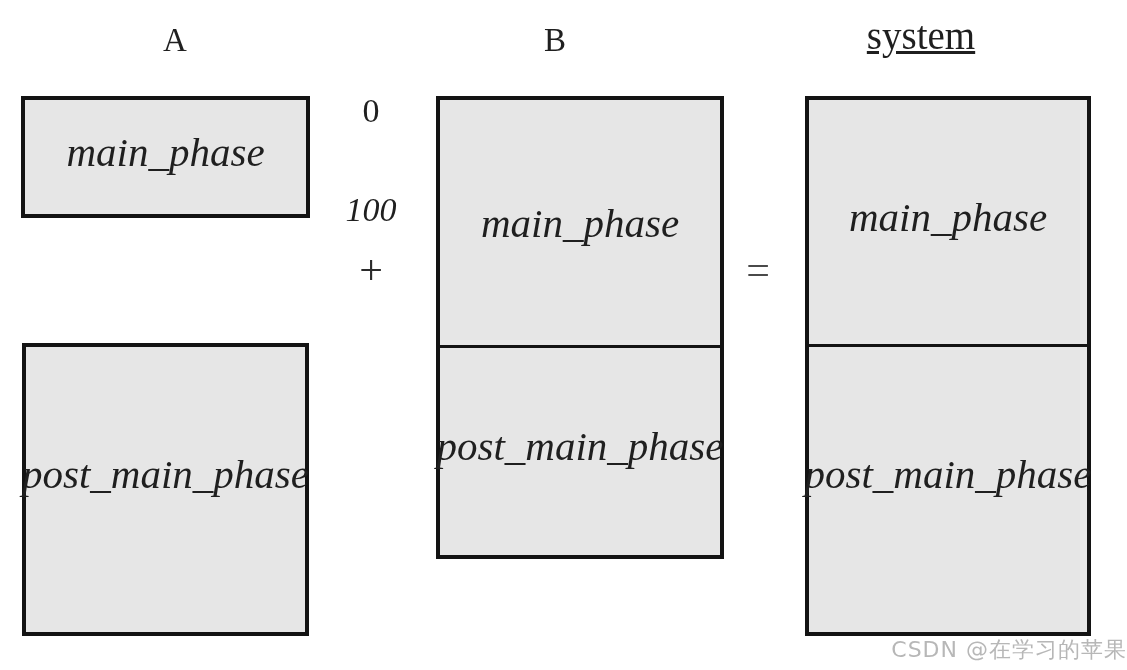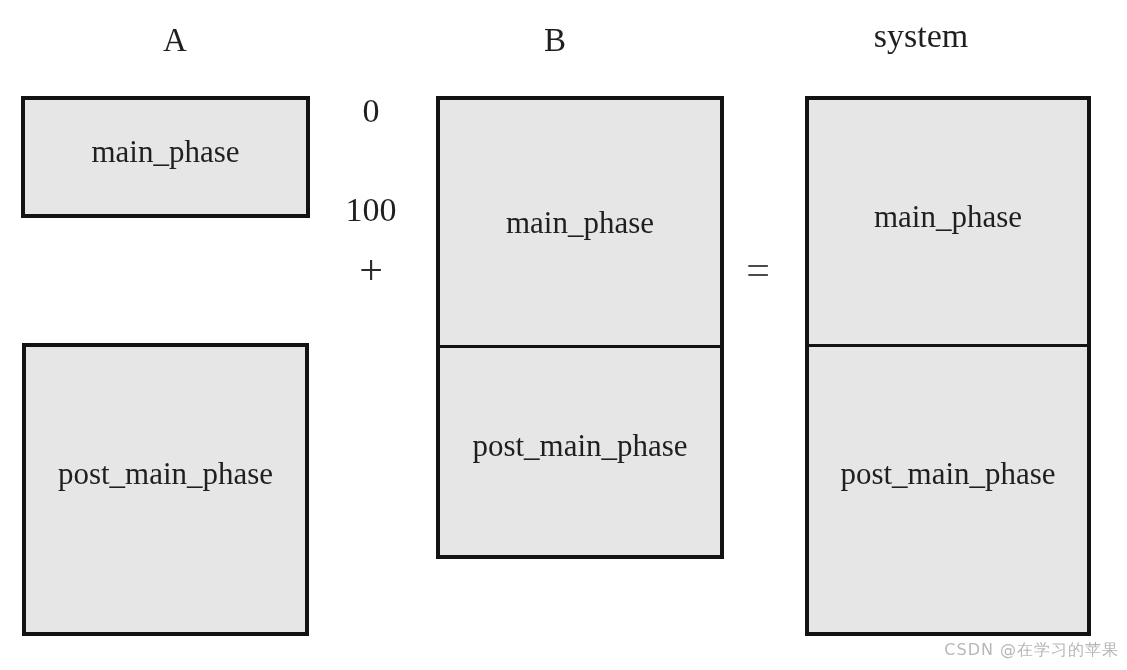--- a/index.html
+++ b/index.html
@@ -20,27 +20,28 @@
     overflow:hidden;
   }
   .col-header{
     position:absolute;
     text-align:center;
     font-size:33px;
     line-height:34px;
   }
   .hdr-a{left:125px;top:23px;width:100px;}
   .hdr-b{left:505px;top:23px;width:100px;}
-  .hdr-system{left:846px;top:20px;width:150px;font-size:34px;line-height:32px;}
+  .hdr-system{left:846px;top:20px;width:150px;font-size:39px;line-height:32px;text-decoration:underline;}
   .box{
     position:absolute;
     background:var(--box-fill);
     border:4px solid var(--box-border);
     box-sizing:border-box;
-    font-size:31px;
+    font-size:41px;
+    font-style:italic;
   }
   .box-a-top{left:21px;top:96px;width:289px;height:122px;}
   .box-a-bottom{left:22px;top:343px;width:287px;height:293px;}
   .box-b{left:436px;top:96px;width:288px;height:463px;display:flex;flex-direction:column;}
   .box-system{left:805px;top:96px;width:286px;height:540px;display:flex;flex-direction:column;}
   .single{display:flex;align-items:center;justify-content:center;}
   .section{
     display:flex;align-items:center;justify-content:center;
     box-sizing:border-box;
   }
@@ -51,36 +52,36 @@
   .up5{transform:translateY(-5px);}
   .up6{transform:translateY(-6px);}
   .up16{transform:translateY(-16px);}
   .tick{
     position:absolute;
     left:326px;width:90px;
     text-align:center;
     font-size:34px;line-height:34px;
   }
   .tick-0{top:94px;}
-  .tick-100{top:193px;}
+  .tick-100{top:193px;font-style:italic;}
   .tick-200{top:329px;}
   .tick-400{top:513px;}
   .tick-500{top:610px;}
   .operator{
     position:absolute;
     width:90px;text-align:center;
     font-size:42px;line-height:42px;
   }
   .op-plus{left:326px;top:249px;color:#2b2b2b;}
   .op-equals{left:713px;top:249px;color:var(--equals);}
   .watermark{
     position:absolute;
-    right:8px;top:637px;
+    right:0px;top:637px;
     font-family:"DejaVu Sans","Liberation Sans",sans-serif;
-    font-size:16px;line-height:26px;
+    font-size:22px;line-height:26px;
     color:var(--watermark);
     letter-spacing:1px;
     white-space:nowrap;
   }
 </style>
 </head>
 <body>
 
 <div class="stage">
 

